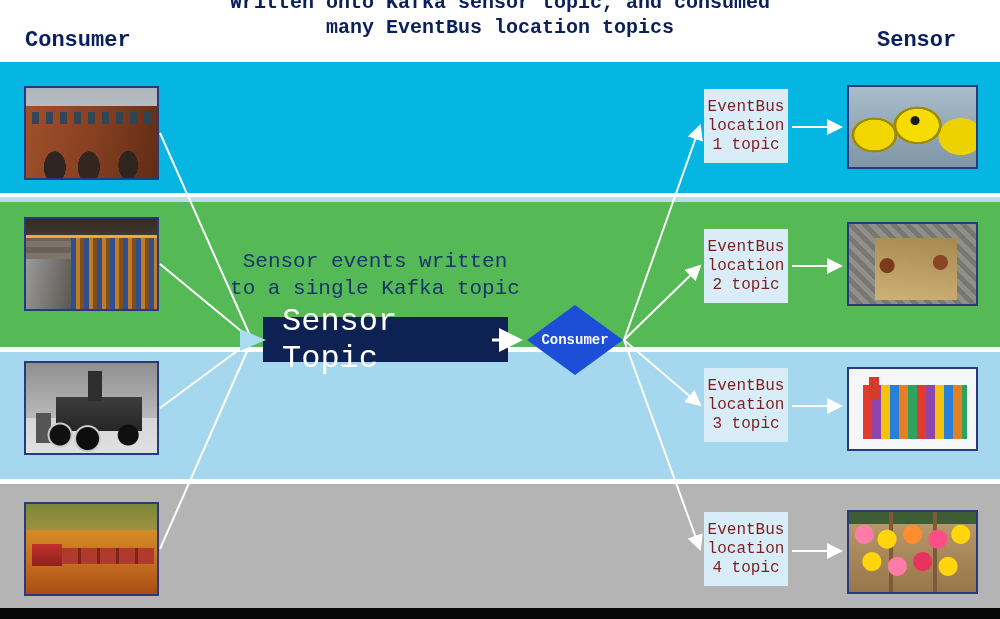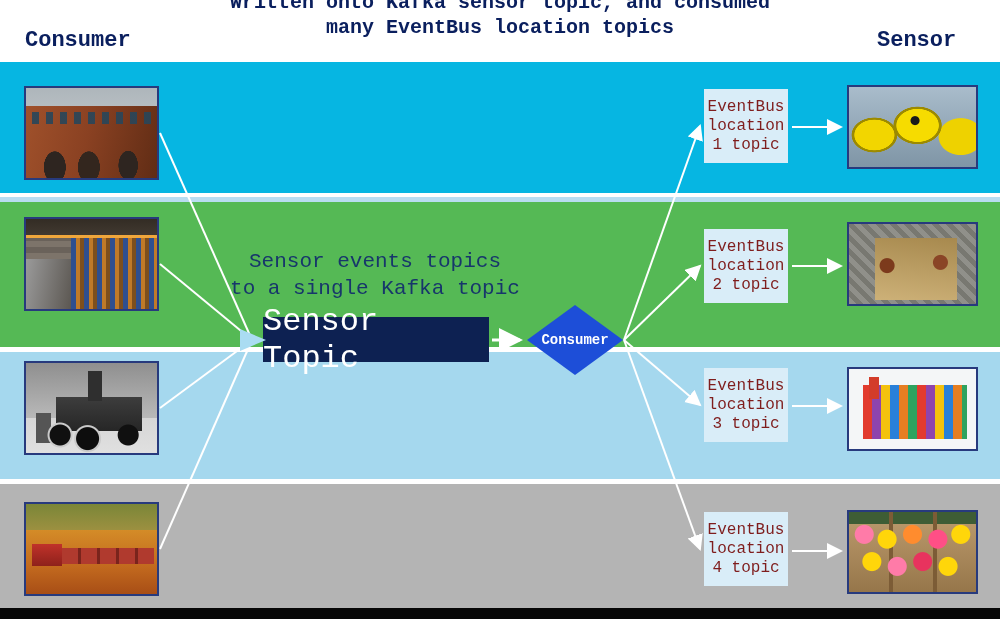--- a/index.html
+++ b/index.html
@@ -26,21 +26,21 @@
   .gr1{top:85px;} .gr2{top:222px;} .gr3{top:367px;} .gr4{top:510px;}
   
   .ebox{position:absolute;left:704px;width:84px;height:74px;background:#d9edf8;color:#7f1d1d;
         font-size:16px;line-height:19px;display:flex;align-items:center;justify-content:center;
         text-align:center;white-space:pre-line;z-index:2;}
   .er1{top:89px;} .er2{top:229px;} .er3{top:368px;} .er4{top:512px;}
   
   .note{position:absolute;left:230px;top:248px;width:290px;text-align:center;font-size:21px;
         line-height:27px;color:#17366b;white-space:pre-line;z-index:2;}
   .stopic{position:absolute;left:263px;top:317px;width:226px;height:45px;background:#0d2152;
-          color:#fff;font-size:32px;display:flex;align-items:center;justify-content:center;z-index:3;}
+          color:#fff;font-size:32px;display:flex;align-items:center;justify-content:center;z-index:3;padding-left:19px;}
   .consumer{position:absolute;left:527px;top:305px;width:96px;height:70px;background:#1d4ed8;
             clip-path:polygon(50% 0,100% 50%,50% 100%,0 50%);color:#fff;font-size:14px;font-weight:bold;
             display:flex;align-items:center;justify-content:center;z-index:3;}
   .overlay{position:absolute;left:0;top:0;z-index:4;pointer-events:none;}
   
   .ph-factory{background:
     radial-gradient(ellipse 18px 26px at 22% 88%, #2e2520 0 60%, transparent 62%),
     radial-gradient(ellipse 18px 26px at 48% 88%, #33261e 0 60%, transparent 62%),
     radial-gradient(ellipse 16px 24px at 78% 86%, #2e2520 0 60%, transparent 62%),
     repeating-linear-gradient(90deg, rgba(40,70,90,.9) 0 7px, rgba(0,0,0,0) 7px 14px) 6px 24px/92% 12px no-repeat,
@@ -112,21 +112,21 @@
     <div>many EventBus location topics</div>
   </div>
   <div class="hdr hl">Consumer</div>
   <div class="hdr hg">Sensor</div>
 
   <div class="photo pl pr1 ph-factory"></div>
   <div class="photo pl pr2 ph-warehouse"></div>
   <div class="photo pl pr3 ph-truckold"></div>
   <div class="photo pl pr4 ph-roadtrain"></div>
 
-  <div class="note">Sensor events topics
+  <div class="note">Sensor events written
 to a single Kafka topic</div>
   <div class="stopic">Sensor Topic</div>
   <div class="consumer">Consumer</div>
 
   <div class="ebox er1">EventBus
 location
 1 topic</div>
   <div class="ebox er2">EventBus
 location
 2 topic</div>

